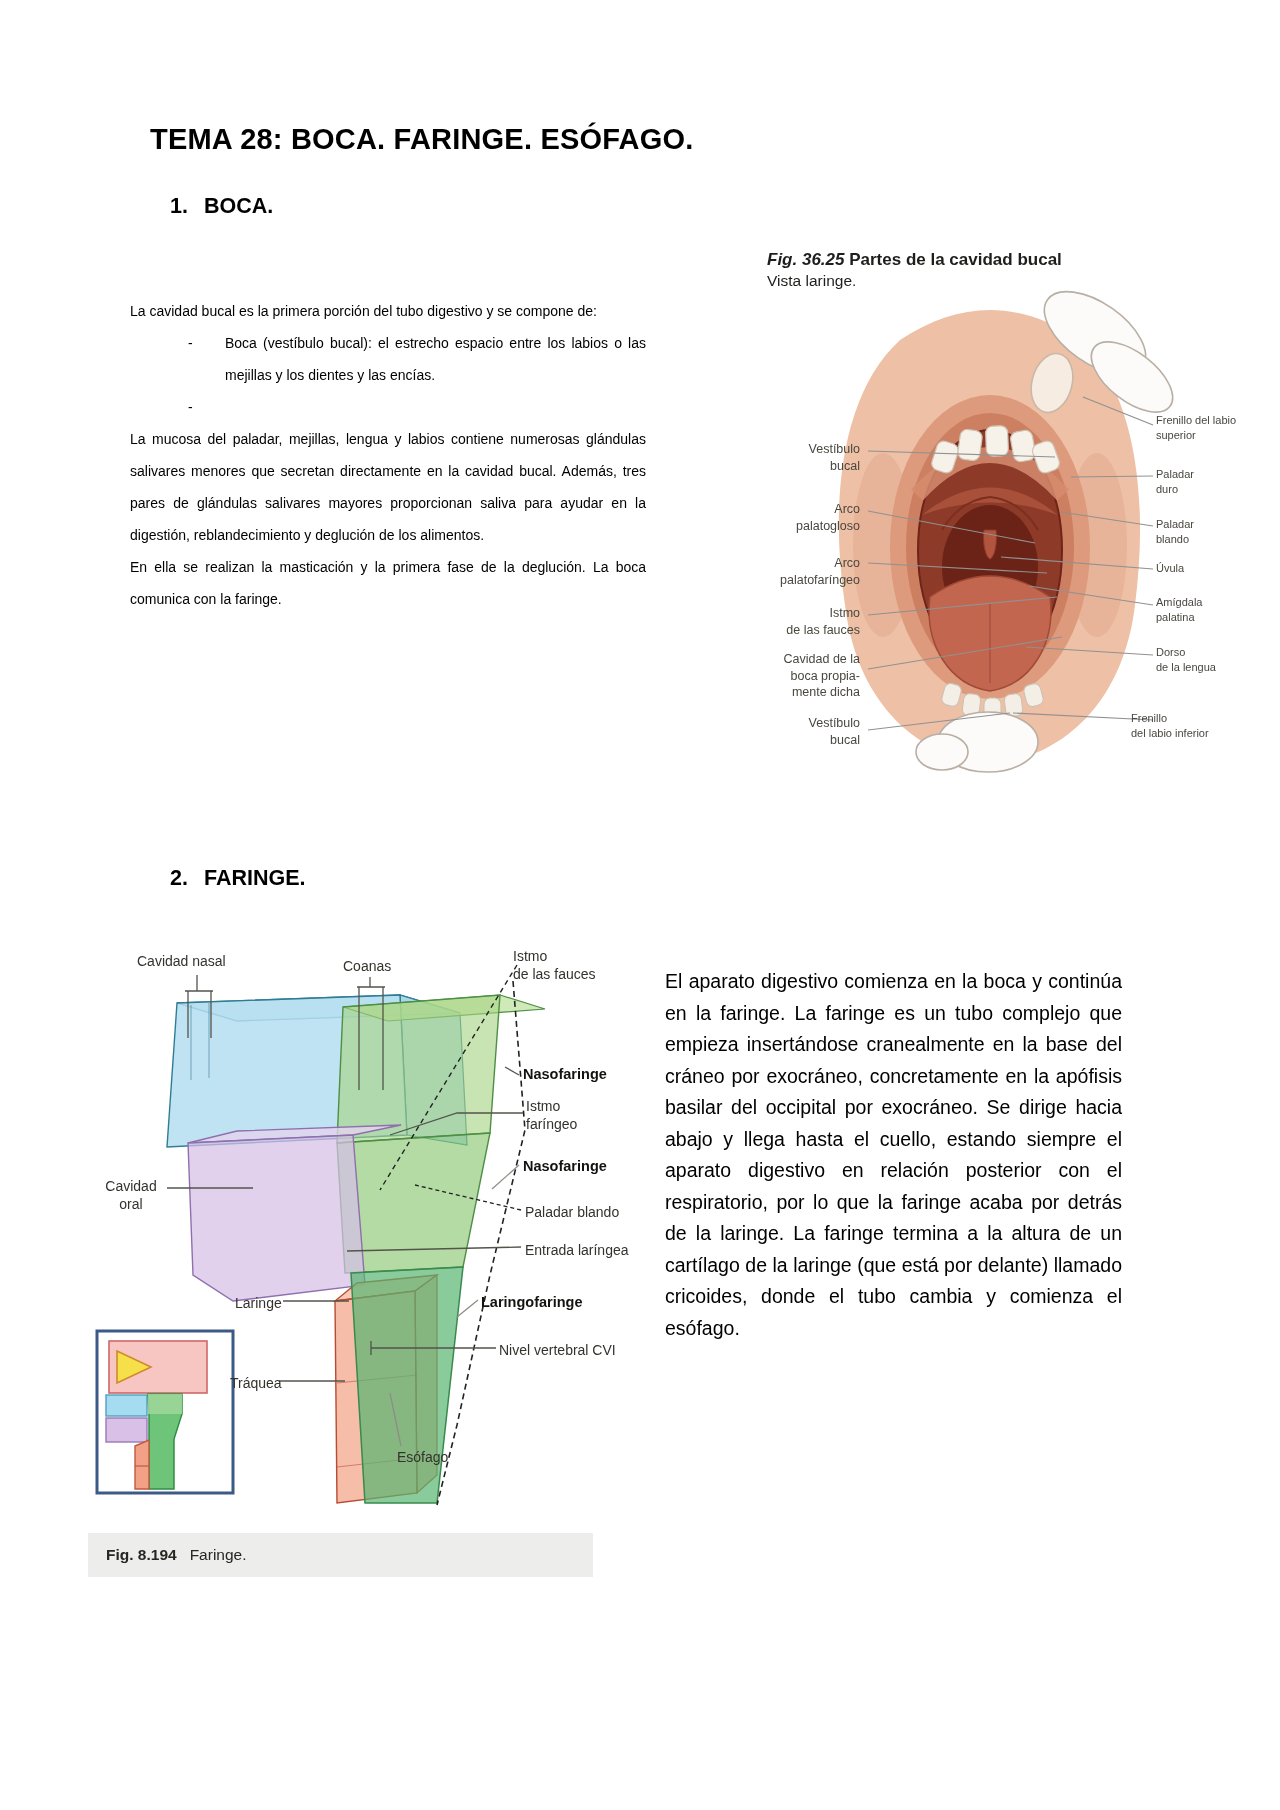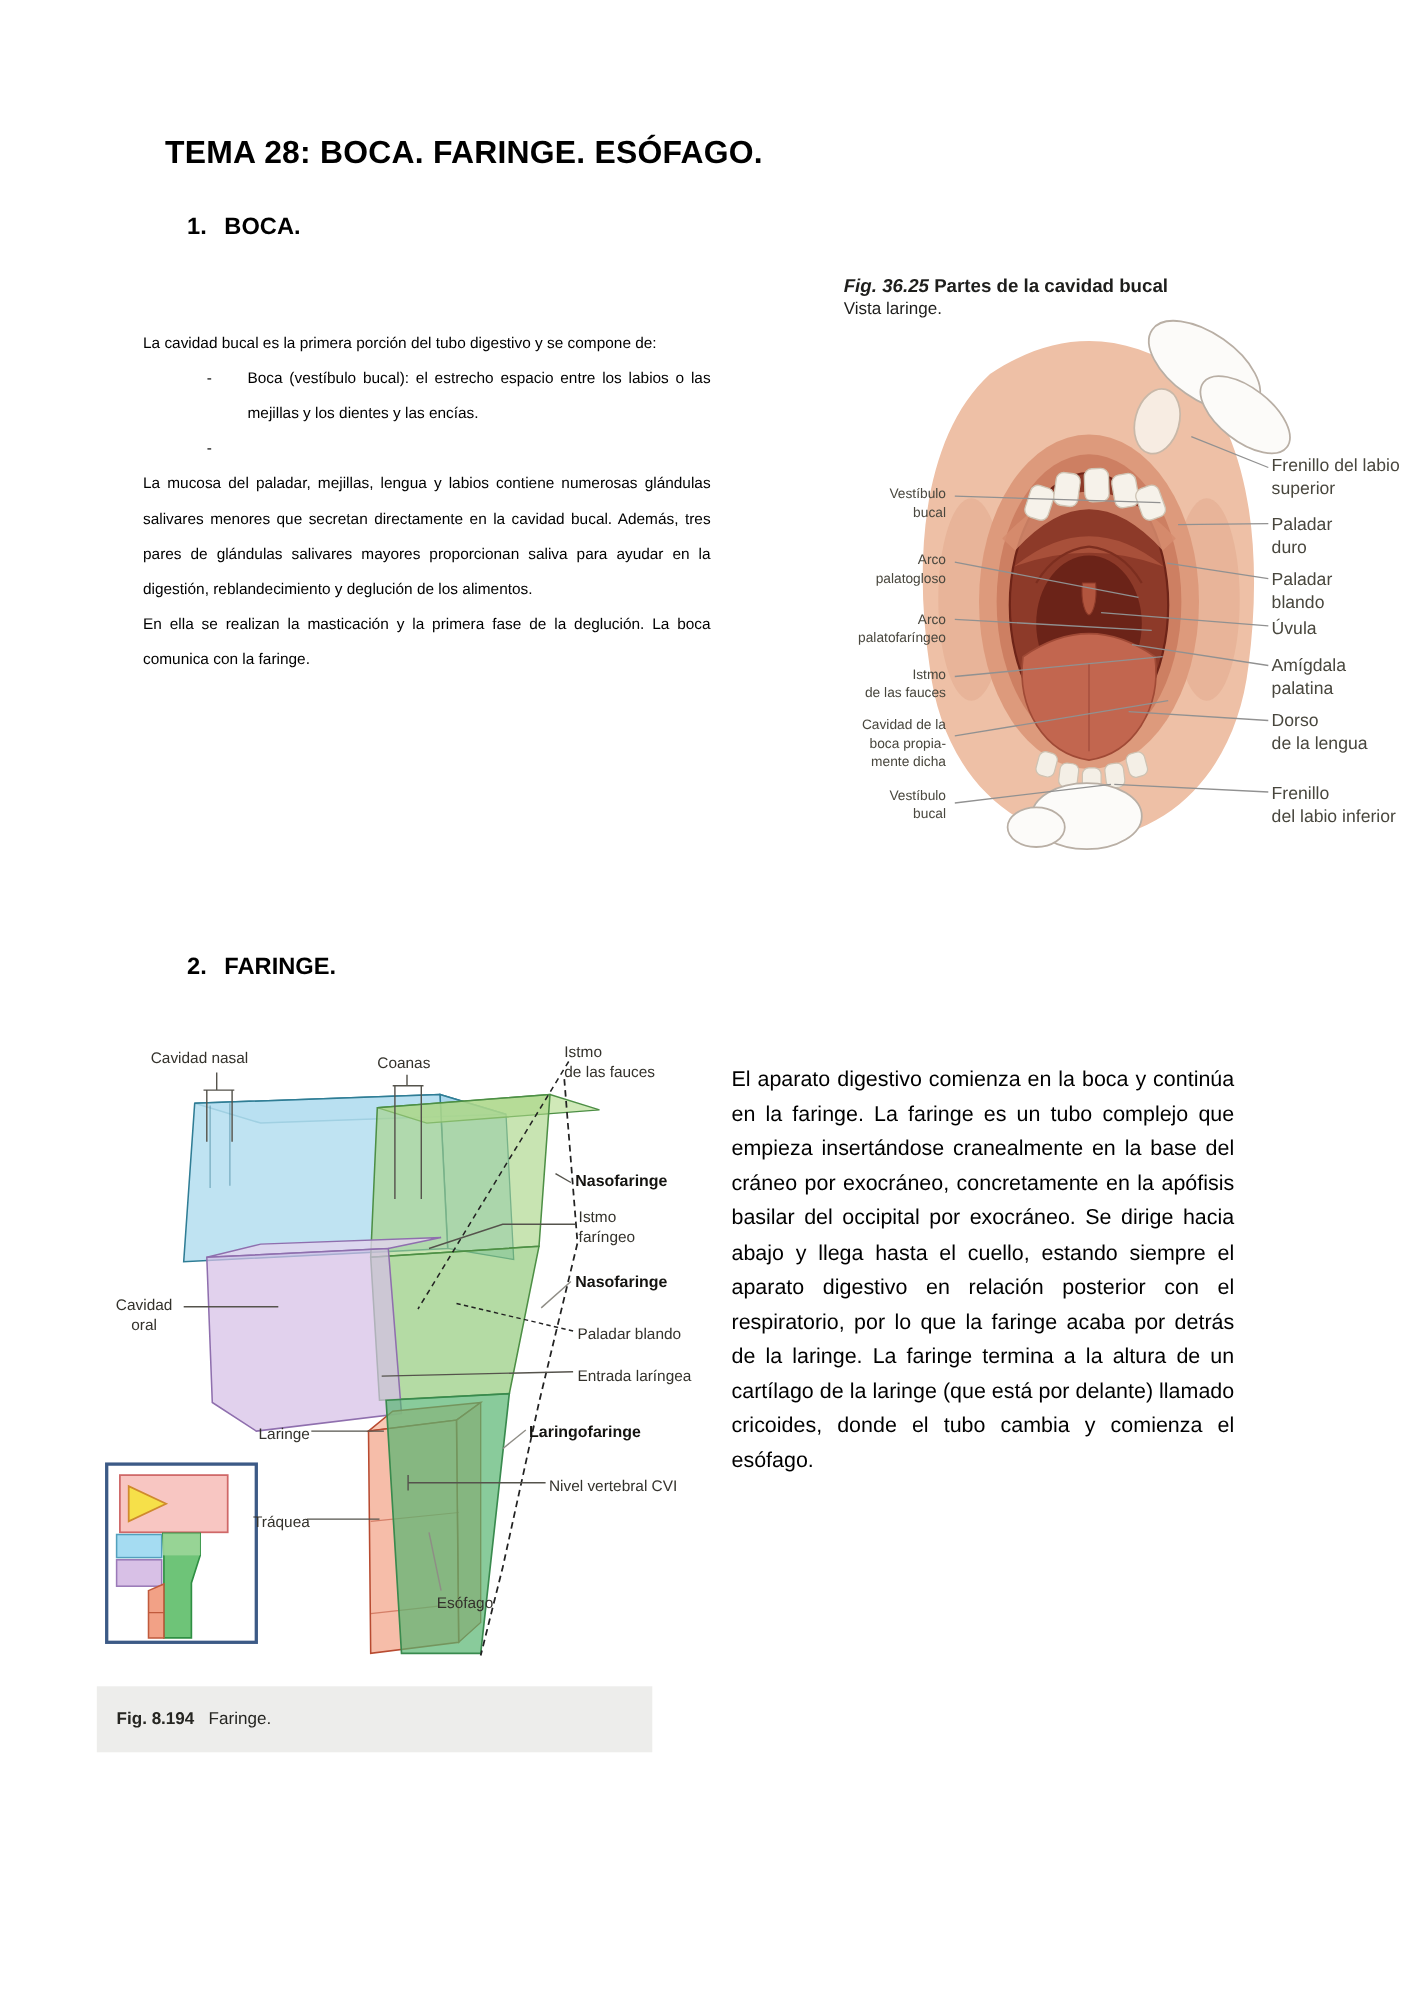--- a/index.html
+++ b/index.html
@@ -17,28 +17,28 @@
   .li{position:relative;padding-left:95px;}
   .li .mk{position:absolute;left:58px;top:0;}
   .gap-top{margin-top:32px;}
   
   .fig1{position:absolute;left:655px;top:245px;width:625px;height:530px;}
   .fig1 svg{position:absolute;left:0;top:0;}
   .fig1 .cap{position:absolute;left:112px;top:5px;width:305px;font-size:17px;font-weight:bold;color:#1e1e1c;line-height:1.2;}
   .cap .fig-no{font-style:italic;}
   .cap .cap-sub{font-weight:normal;font-size:15.5px;margin-top:2px;}
   .fl{position:absolute;width:88px;text-align:right;font-size:12.5px;line-height:1.32;color:#49473e;white-space:pre-line;}
-  .fr{position:absolute;font-size:16px;line-height:1.32;color:#49473e;white-space:pre-line;}
+  .fr{position:absolute;font-size:11px;line-height:1.32;color:#49473e;white-space:pre-line;}
   
   .fig2{position:absolute;left:85px;top:945px;width:578px;height:700px;}
   .fig2 svg{position:absolute;left:0;top:0;}
   .f2l{position:absolute;font-size:14px;color:#34322c;line-height:1.3;white-space:nowrap;}
   .f2l.pre{white-space:pre-line;}
   .f2b{font-weight:bold;font-size:14.5px;color:#141310;}
-  .f2cap{position:absolute;left:3px;top:588px;width:505px;height:60px;background:#ededeb;
+  .f2cap{position:absolute;left:3px;top:588px;width:505px;height:44px;background:#ededeb;
          display:flex;align-items:center;padding-left:18px;box-sizing:border-box;
          font-size:15.5px;color:#262622;}
   .f2cap .fno{font-weight:bold;margin-right:13px;}
 </style>
 </head>
 <body>
 
 <div class="page">
 
   <h1 class="doc-title">TEMA 28: BOCA. FARINGE. ESÓFAGO.</h1>
@@ -151,21 +151,21 @@
 superior</div>
     <div class="fr" style="left:501px;top:222px">Paladar
 duro</div>
     <div class="fr" style="left:501px;top:272px">Paladar
 blando</div>
     <div class="fr" style="left:501px;top:316px">Úvula</div>
     <div class="fr" style="left:501px;top:350px">Amígdala
 palatina</div>
     <div class="fr" style="left:501px;top:400px">Dorso
 de la lengua</div>
-    <div class="fr" style="left:501px;top:466px">Frenillo
+    <div class="fr" style="left:476px;top:466px">Frenillo
 del labio inferior</div>
   </div>
 
   <div class="sec-head" id="s2-head">
     <span class="num">2.</span><span>FARINGE.</span>
   </div>
 
   <div class="fig2">
     <svg width="578" height="700" viewBox="0 0 578 700">
 

